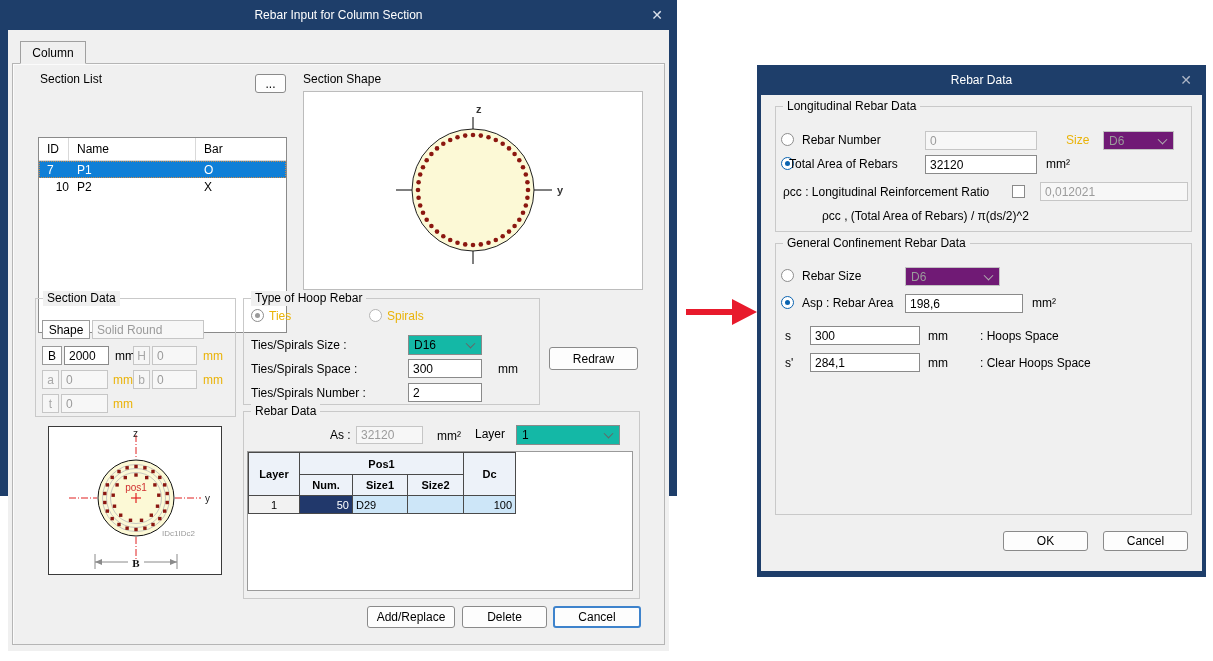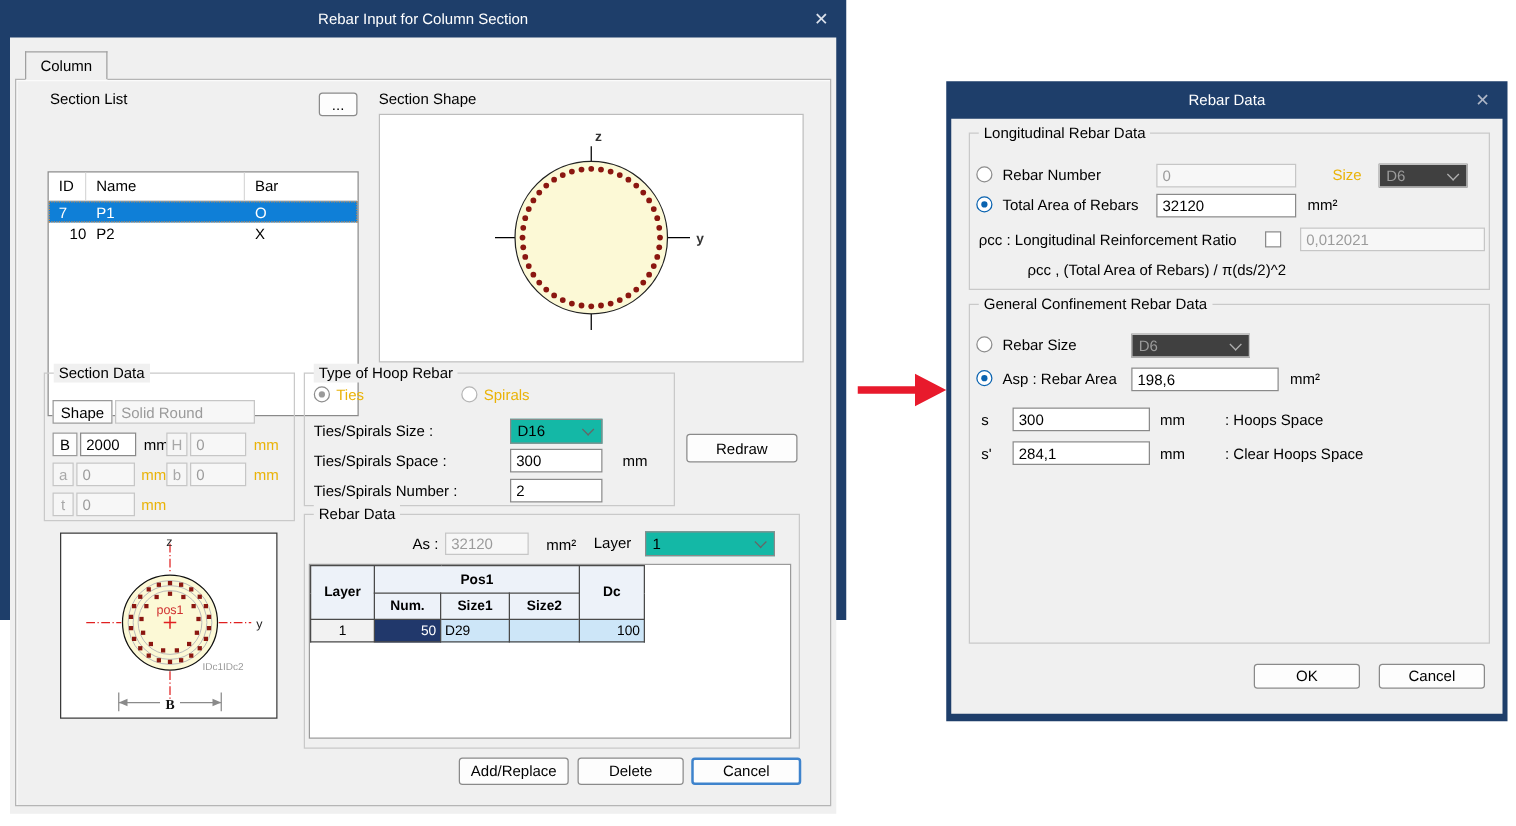--- a/index.html
+++ b/index.html
@@ -16,21 +16,21 @@
   .glbl{color:#eab308;}
   .group{position:absolute;border:1px solid #c9c9c9;box-sizing:border-box;}
   .legend{position:absolute;top:-8px;left:7px;background:#f0f0f0;padding:0 4px;white-space:nowrap;line-height:15px;}
   .field{position:absolute;background:#fff;border:1px solid #8a8a8a;display:flex;align-items:center;padding:0 4px;box-sizing:border-box;}
   .field.dis{background:#f7f7f7;border-color:#c6c6c6;color:#9b9b9b;}
   .boxlbl{position:absolute;background:#fdfdfd;border:1px solid #9a9a9a;display:flex;align-items:center;justify-content:center;box-sizing:border-box;}
   .boxlbl.dis{color:#a8a8a8;border-color:#c6c6c6;background:#f6f6f6;}
   .btn{position:absolute;background:#fdfdfd;border:1px solid #8a8a8a;border-radius:3px;display:flex;align-items:center;justify-content:center;box-sizing:border-box;cursor:default;}
   .btn.def{border:2px solid #3e83cc;}
   .combo{position:absolute;background:#14b8a6;border:1px solid #8a8a8a;display:flex;align-items:center;padding:0 5px;box-sizing:border-box;}
-  .combo.dis{background:#404040;border-color:#c2c2c2;color:#9b9b9b;}
+  .combo.dis{background:#701a75;border-color:#c2c2c2;color:#9b9b9b;}
   .chev{position:absolute;right:7px;top:50%;width:6px;height:6px;border-right:1px solid #666;border-bottom:1px solid #666;transform:translateY(-70%) rotate(45deg);}
   .combo.dis .chev{border-color:#b0b0b0;}
   .radio{position:absolute;width:13px;height:13px;border-radius:50%;background:#fff;border:1px solid #8d8d8d;box-sizing:border-box;}
   .radio.ongray::after{content:"";position:absolute;left:3px;top:3px;width:5px;height:5px;border-radius:50%;background:#9a9a9a;}
   .radio.onblue{border-color:#0a63b0;}
   .radio.onblue::after{content:"";position:absolute;left:3px;top:3px;width:5px;height:5px;border-radius:50%;background:#0a63b0;}
   .checkbox{position:absolute;width:13px;height:13px;background:#fff;border:1px solid #8a8a8a;box-sizing:border-box;}
   .listbox{position:absolute;background:#fff;border:1px solid #8a8a8a;box-sizing:border-box;}
   .list-header{display:flex;height:22px;border-bottom:1px solid #d9d9d9;}
   .list-header .hc{display:flex;align-items:center;padding-left:8px;border-right:1px solid #d9d9d9;box-sizing:border-box;}
@@ -302,21 +302,21 @@
     </div>
     <div class="radio" style="left:24px;top:68px;"></div>
     <div class="lbl" style="left:45px;top:68px;">Rebar Number</div>
     <div class="field dis" style="left:168px;top:66px;width:112px;height:19px;">0</div>
     <div class="lbl glbl" style="left:309px;top:68px;">Size</div>
     <div class="combo dis" style="left:346px;top:66px;width:71px;height:19px;">
       <span>D6</span>
       <span class="chev"></span>
     </div>
     <div class="radio onblue" style="left:24px;top:92px;"></div>
-    <div class="lbl" style="left:45px;top:92px;">Total Area of Rebars</div>
+    <div class="lbl" style="left:32px;top:92px;">Total Area of Rebars</div>
     <div class="field" style="left:168px;top:90px;width:112px;height:19px;">32120</div>
     <div class="lbl" style="left:289px;top:92px;">mm²</div>
     <div class="lbl" style="left:26px;top:120px;">ρcc : Longitudinal Reinforcement Ratio</div>
     <div class="checkbox" style="left:255px;top:120px;"></div>
     <div class="field dis" style="left:283px;top:117px;width:148px;height:19px;">0,012021</div>
     <div class="lbl" style="left:65px;top:144px;">ρcc , (Total Area of Rebars) / π(ds/2)^2</div>
 
     <div class="group" style="left:18px;top:178px;width:417px;height:272px;">
       <span class="legend">General Confinement Rebar Data</span>
     </div>

